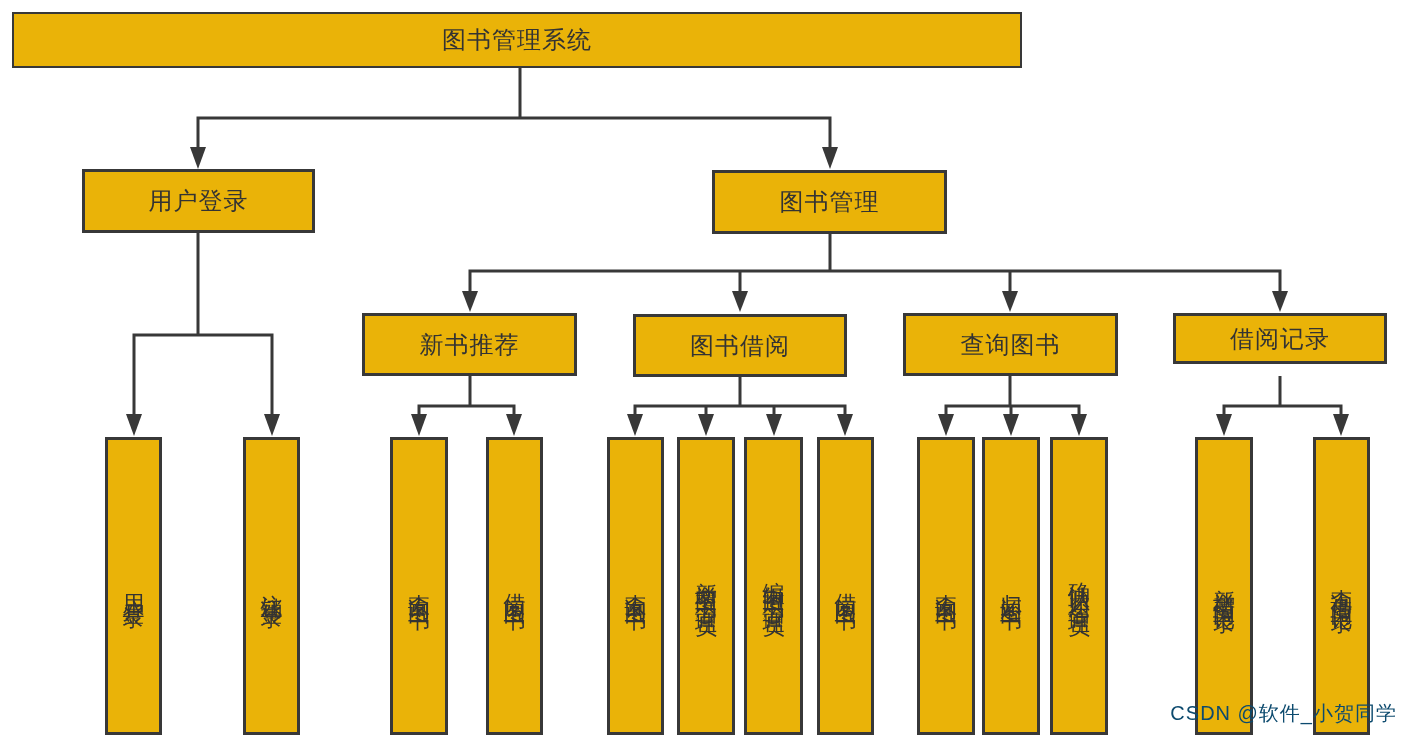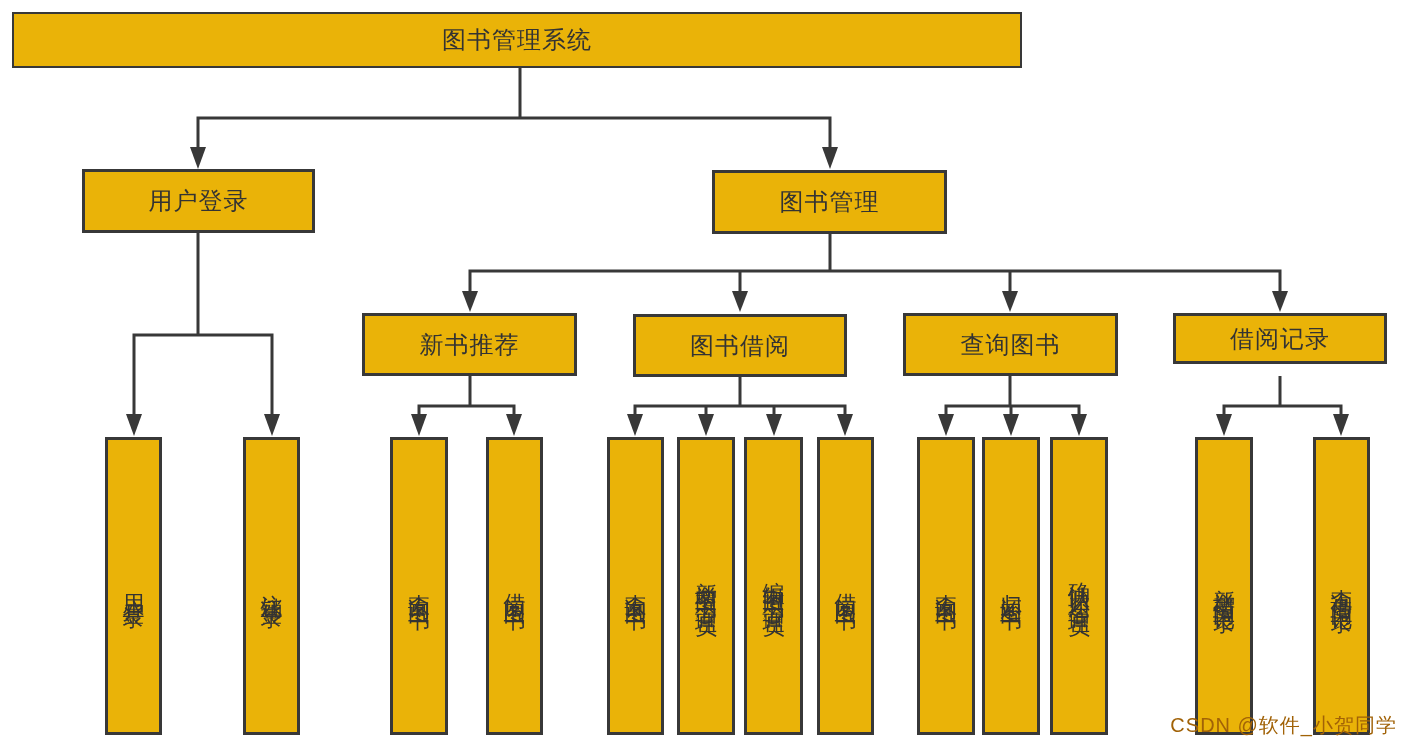--- a/index.html
+++ b/index.html
@@ -37,23 +37,23 @@
     writing-mode: vertical-rl;
     text-orientation: mixed;
     font-size: 22px;
     letter-spacing: 5px;
     line-height: 1;
     white-space: normal;
   }
   .watermark {
     position: absolute;
     right: 8px;
-    bottom: 8px;
+    bottom: 20px;
     font-size: 20px;
-    color: #a16207;
+    color: #0c4a6e;
     letter-spacing: 1px;
     z-index: 5;
   }
 </style>
 </head>
 <body>
 
 <div class="canvas">
 
   <svg class="connectors" viewBox="0 0 1405 747" xmlns="http://www.w3.org/2000/svg">

